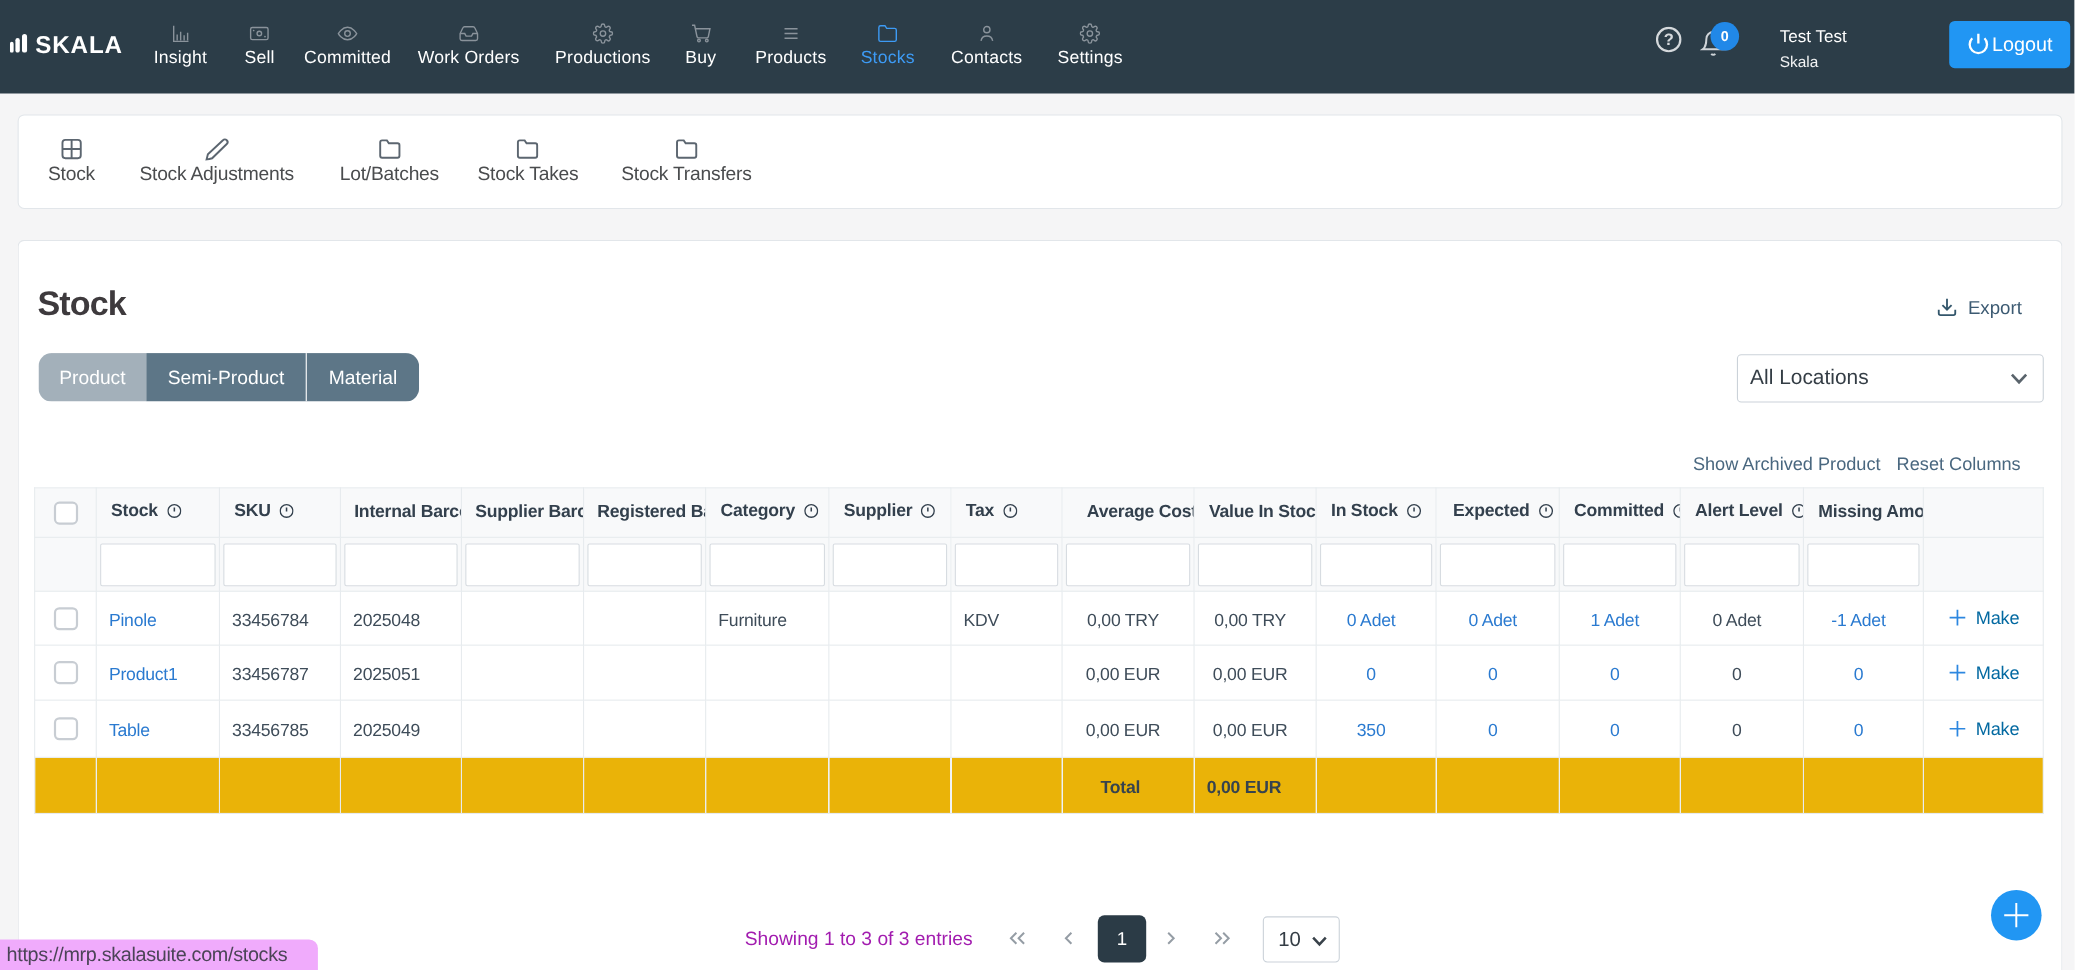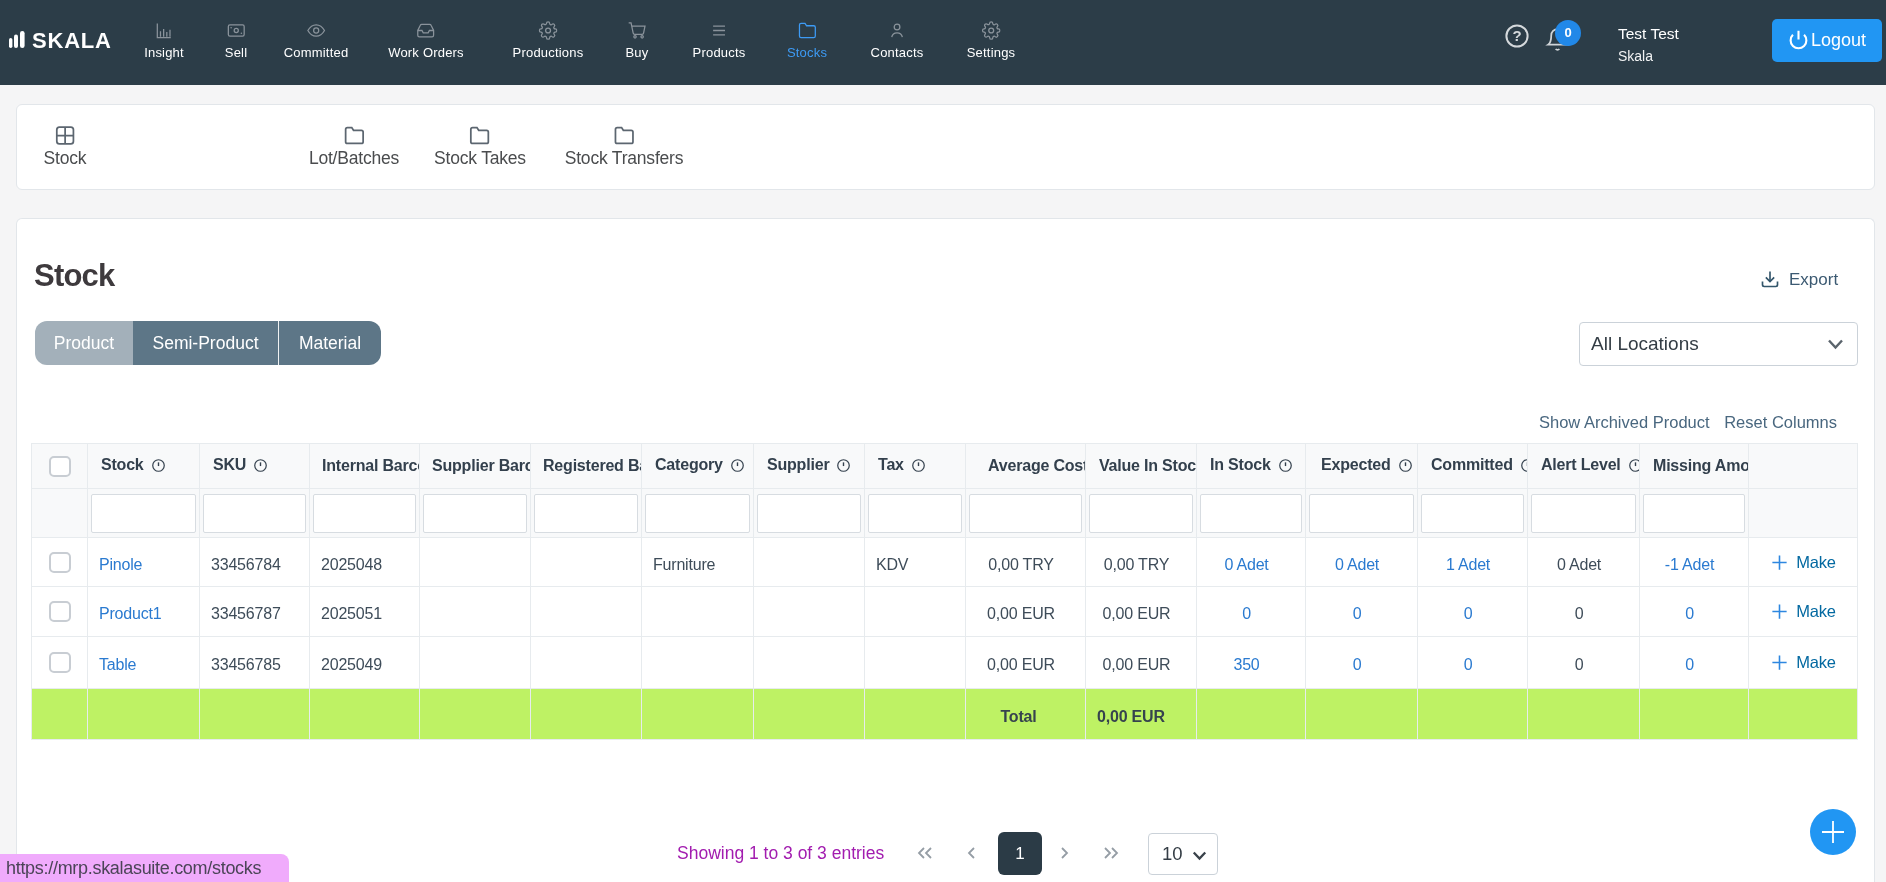--- a/index.html
+++ b/index.html
@@ -5,21 +5,21 @@
 * { margin:0; padding:0; box-sizing:border-box; }
 html,body { width:1886px; height:882px; overflow:hidden; }
 body { font-family:"Liberation Sans", sans-serif; background:#f5f5f6; position:relative; }
 #app { position:absolute; left:0; top:0; width:1886px; height:882px; }
 .abs { position:absolute; }
 
 
 .topbar { position:absolute; left:0; top:0; width:1886px; height:85px; background:#2c3d48; }
 .navitem { position:absolute; top:0; height:85px; transform:translateX(-50%); text-align:center; color:#fff; }
 .navitem .ic { display:block; margin:21px auto 4px; width:19px; height:19px; }
-.navitem .lb { display:block; font-size:13px; line-height:18px; white-space:nowrap; letter-spacing:0.2px; }
+.navitem .lb { display:block; font-size:16px; line-height:18px; white-space:nowrap; letter-spacing:0.2px; }
 .navitem.active .lb { color:#3d9bf5; }
 
 
 .card1 { position:absolute; left:16px; top:104px; width:1859px; height:86px; background:#fff; border:1px solid #e2e6ea; border-radius:6px; }
 .c1item { position:absolute; top:0; transform:translateX(-50%); text-align:center; color:#4a4c4e; }
 .c1item .ic { display:block; margin:20px auto 2px; width:21px; height:21px; }
 .c1item .lb { font-size:17.5px; white-space:nowrap; letter-spacing:-0.2px; }
 .card2 { position:absolute; left:16px; top:218px; width:1859px; height:664px; background:#fff; border:1px solid #e2e6ea; border-bottom:none; border-top-left-radius:6px; border-top-right-radius:6px; }
 
 .h1 { position:absolute; left:17px; top:39px; font-size:31px; font-weight:bold; color:#3e3a3d; letter-spacing:-0.8px; }
@@ -40,21 +40,21 @@
 table.grid { position:absolute; left:14px; top:224px; border-collapse:collapse; table-layout:fixed; width:1826px; }
 table.grid td, table.grid th { border:1px solid #e7ebee; overflow:hidden; white-space:nowrap; font-size:16px; letter-spacing:-0.2px; vertical-align:middle; text-align:left; }
 table.grid th { padding:0 0 0 13px; }
 table.grid td { padding:5px 0 0 11px; }
 table.grid th { font-weight:bold; color:#33404d; background:#f8f9fa; height:45px; }
 table.grid td { color:#3e4c59; }
 tr.frow td { background:#f8f9fa; height:49px; padding:0 3px; }
 tr.drow td { height:49px; background:#fff; }
 tr.drow2 td { height:50px; }
 tr.drow3 td { height:52px; }
-tr.trow td { height:51px; background:#bef264; font-weight:bold; color:#36434e; }
+tr.trow td { height:51px; background:#eab308; font-weight:bold; color:#36434e; }
 table.grid td.num, table.grid th.num { text-align:center; padding:5px 9px 0 0; }
 a.lnk { color:#2a7ad0; text-decoration:none; }
 .finput { height:39px; background:#fff; border:1px solid #d7dce1; border-radius:2px; margin:0 auto; width:100%; }
 .cb { width:22px; height:21px; border:2px solid #c8cdd3; border-radius:5px; background:#fff; margin:0 auto; }
 .info { display:inline-block; vertical-align:-2px; margin-left:8px; }
 .mk { color:#0369a1; font-size:16.5px;text-align:center; }
 .mk svg { vertical-align:-4px; margin-right:7px; }
 
 
 .pgtext { position:absolute; color:#a21caf; font-size:17.5px; }
@@ -160,20 +160,23 @@
     <div class="abs" style="left:1772px;top:19px;width:110px;height:43px;background:#2196f3;border-radius:5px;color:#fff;text-align:center;line-height:43px;font-size:18px"><svg style="vertical-align:-4px;margin-right:2px" width="21" height="21" viewBox="0 0 24 24" fill="none" stroke="#fff" stroke-width="2.4">
           <path d="M18.36 6.64a9 9 0 1 1-12.73 0"></path>
           <path d="M12 2v10"></path>
         </svg>Logout</div>
   </div>
   <div class="card1">
     <div class="c1item" style="left:48px"><svg class="ic" viewBox="0 0 24 24" fill="none" stroke="#5c6670" stroke-width="2">
           <rect x="2.5" y="2.5" width="19" height="19" rx="3"></rect>
           <path d="M12 2.5v19M2.5 12h19"></path>
         </svg><span class="lb">Stock</span></div>
+    <div class="c1item" style="left:180px"><svg class="ic" style="width:25px" viewBox="0 0 28 24" fill="none" stroke="#5c6670" stroke-width="2">
+          <path d="M20.2 2.8a2.8 2.8 0 0 1 4 4L9 21.6 3.2 23l1.4-5.6z"></path>
+        </svg><span class="lb">Stock Adjustments</span></div>
     <div class="c1item" style="left:337px"><svg class="ic" viewBox="0 0 24 24" fill="none" stroke="#5c6670" stroke-width="2">
           <path d="M22 19a2 2 0 0 1-2 2H4a2 2 0 0 1-2-2V5a2 2 0 0 1 2-2h5l2 3h9a2 2 0 0 1 2 2z"></path>
         </svg><span class="lb">Lot/Batches</span></div>
     <div class="c1item" style="left:463px"><svg class="ic" viewBox="0 0 24 24" fill="none" stroke="#5c6670" stroke-width="2">
           <path d="M22 19a2 2 0 0 1-2 2H4a2 2 0 0 1-2-2V5a2 2 0 0 1 2-2h5l2 3h9a2 2 0 0 1 2 2z"></path>
         </svg><span class="lb">Stock Takes</span></div>
     <div class="c1item" style="left:607px"><svg class="ic" viewBox="0 0 24 24" fill="none" stroke="#5c6670" stroke-width="2">
           <path d="M22 19a2 2 0 0 1-2 2H4a2 2 0 0 1-2-2V5a2 2 0 0 1 2-2h5l2 3h9a2 2 0 0 1 2 2z"></path>
         </svg><span class="lb">Stock Transfers</span></div>
   </div>

